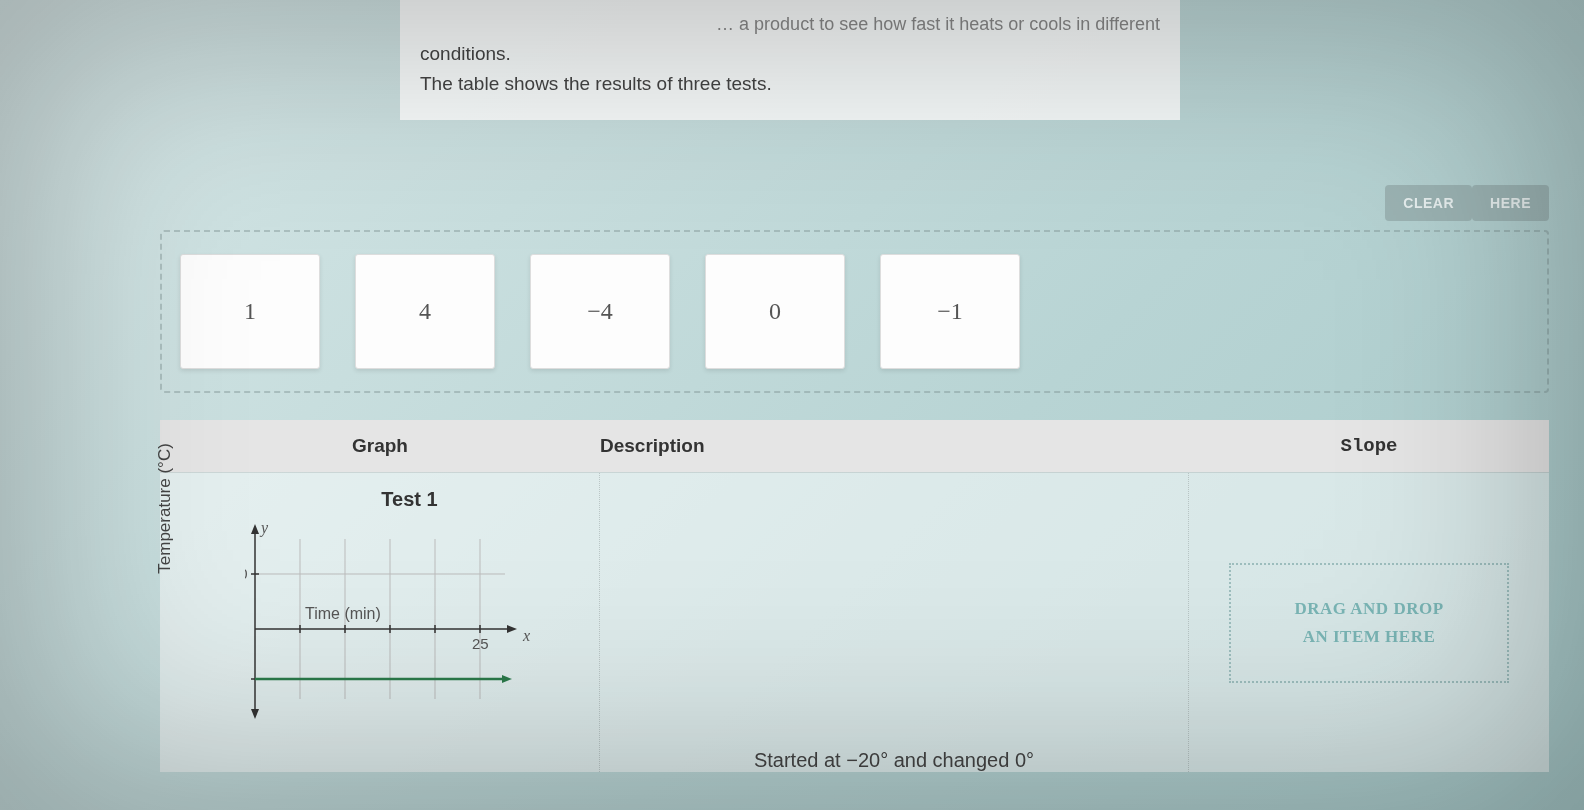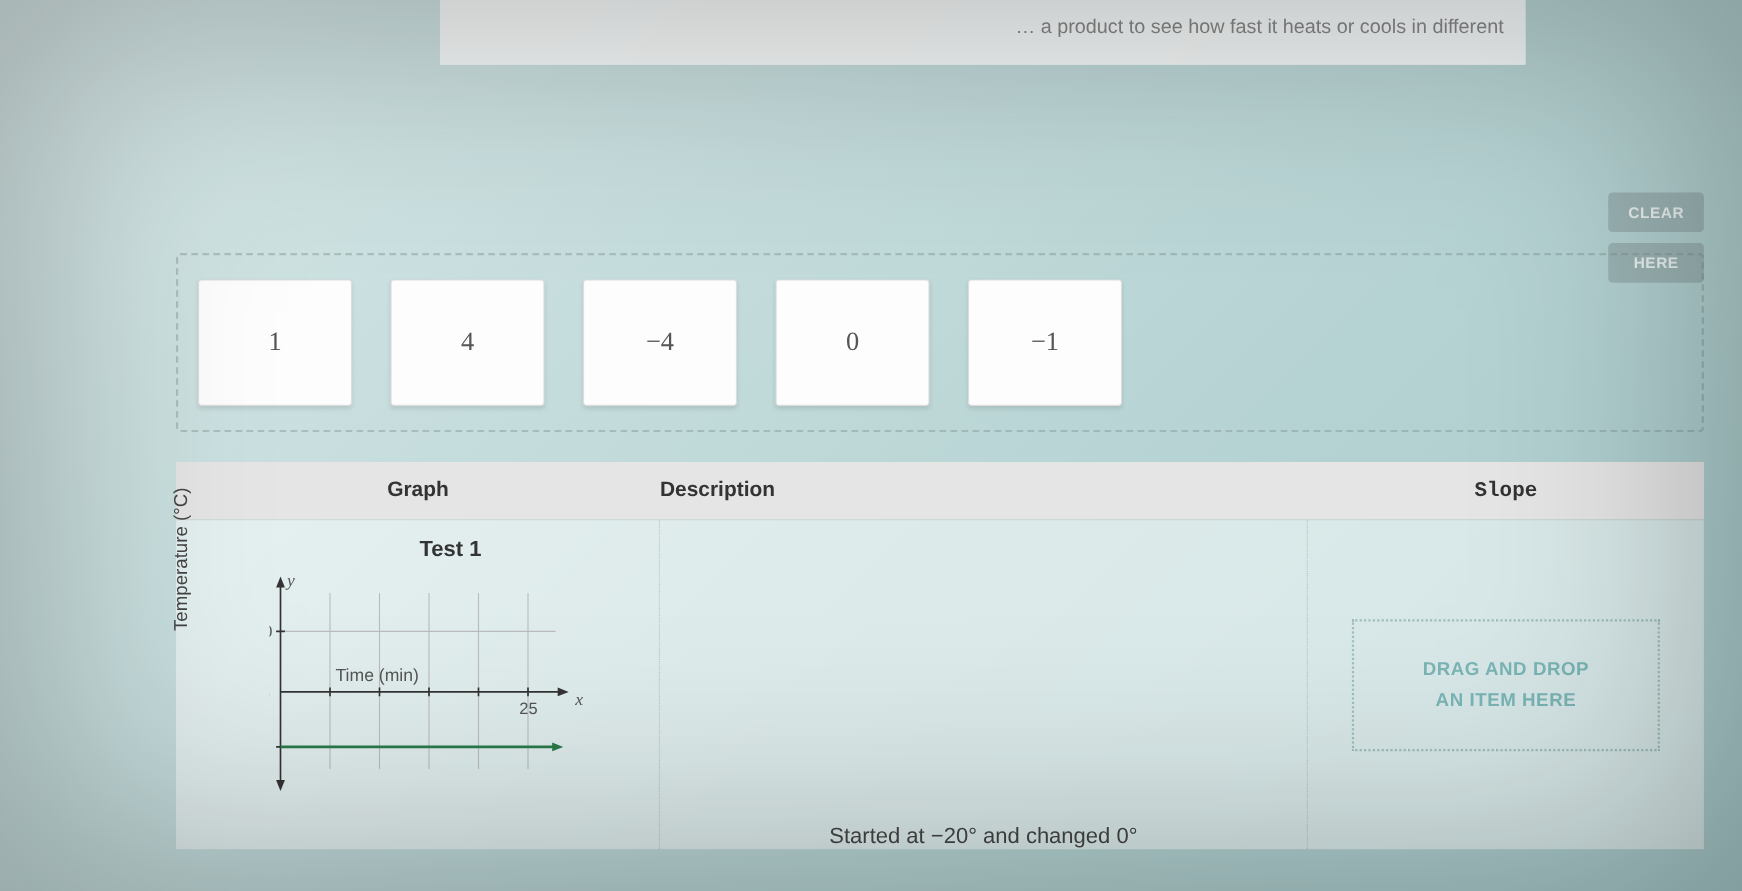--- a/index.html
+++ b/index.html
@@ -19,34 +19,32 @@
     .vignette {
       position: absolute;
       inset: 0;
       pointer-events: none;
       box-shadow: inset 0 0 200px 40px rgba(0,0,0,0.25);
     }
     .instructions-box {
       position: absolute;
       top: 0;
       left: 400px;
-      width: 987px;
+      width: 780px;
       background: rgba(255,255,255,0.85);
       padding: 10px 20px 20px 20px;
       font-size: 19px;
       color: #444;
       line-height: 1.6;
     }
     .action-buttons {
       position: absolute;
-      top: 175px;
+      top: 185px;
       right: 35px;
       display: flex;
-      gap: 10px;
-      flex-direction: column;
     }
     .btn-action {
       background: rgba(140,160,160,0.6);
       border: none;
       color: #e8f0f0;
       font-size: 14px;
       font-weight: bold;
       padding: 10px 18px;
       border-radius: 4px;
       cursor: pointer;
@@ -130,20 +128,21 @@
       display: flex;
       flex-direction: column;
       align-items: center;
       justify-content: center;
       color: #7ab5b5;
       font-size: 17px;
       font-weight: bold;
       letter-spacing: 0.5px;
       text-align: center;
       line-height: 1.6;
+      font-family: Liberation Serif, serif;
     }
     .chart-title {
       font-weight: bold;
       font-size: 20px;
       color: #333;
       text-align: center;
       margin-left: 60px;
       margin-bottom: 8px;
     }
     .chart-container {
@@ -174,20 +173,22 @@
     .grid-line { stroke: #bbb; stroke-width: 1; }
     .data-line { stroke: #2a7a4a; stroke-width: 2.5; fill: none; }
     .axis-text { font-size: 16px; fill: #555; font-family: "Times New Roman", serif; font-style: italic; }
     .inner-label { font-size: 16px; fill: #555; }
   </style>
 </head>
 <body>
 
 <div class="instructions-box">
   <div style="text-align:right; color:#888; font-size:18px;">… a product to see how fast it heats or cools in different</div>
+  <div>conditions.</div>
+  <div>The table shows the results of three tests.</div>
 </div>
 
 <div class="action-buttons">
   <button class="btn-action">CLEAR</button>
   <button class="btn-action">HERE</button>
 </div>
 
 <div class="tiles-tray">
   <div class="tile">1</div>
   <div class="tile">4</div>

